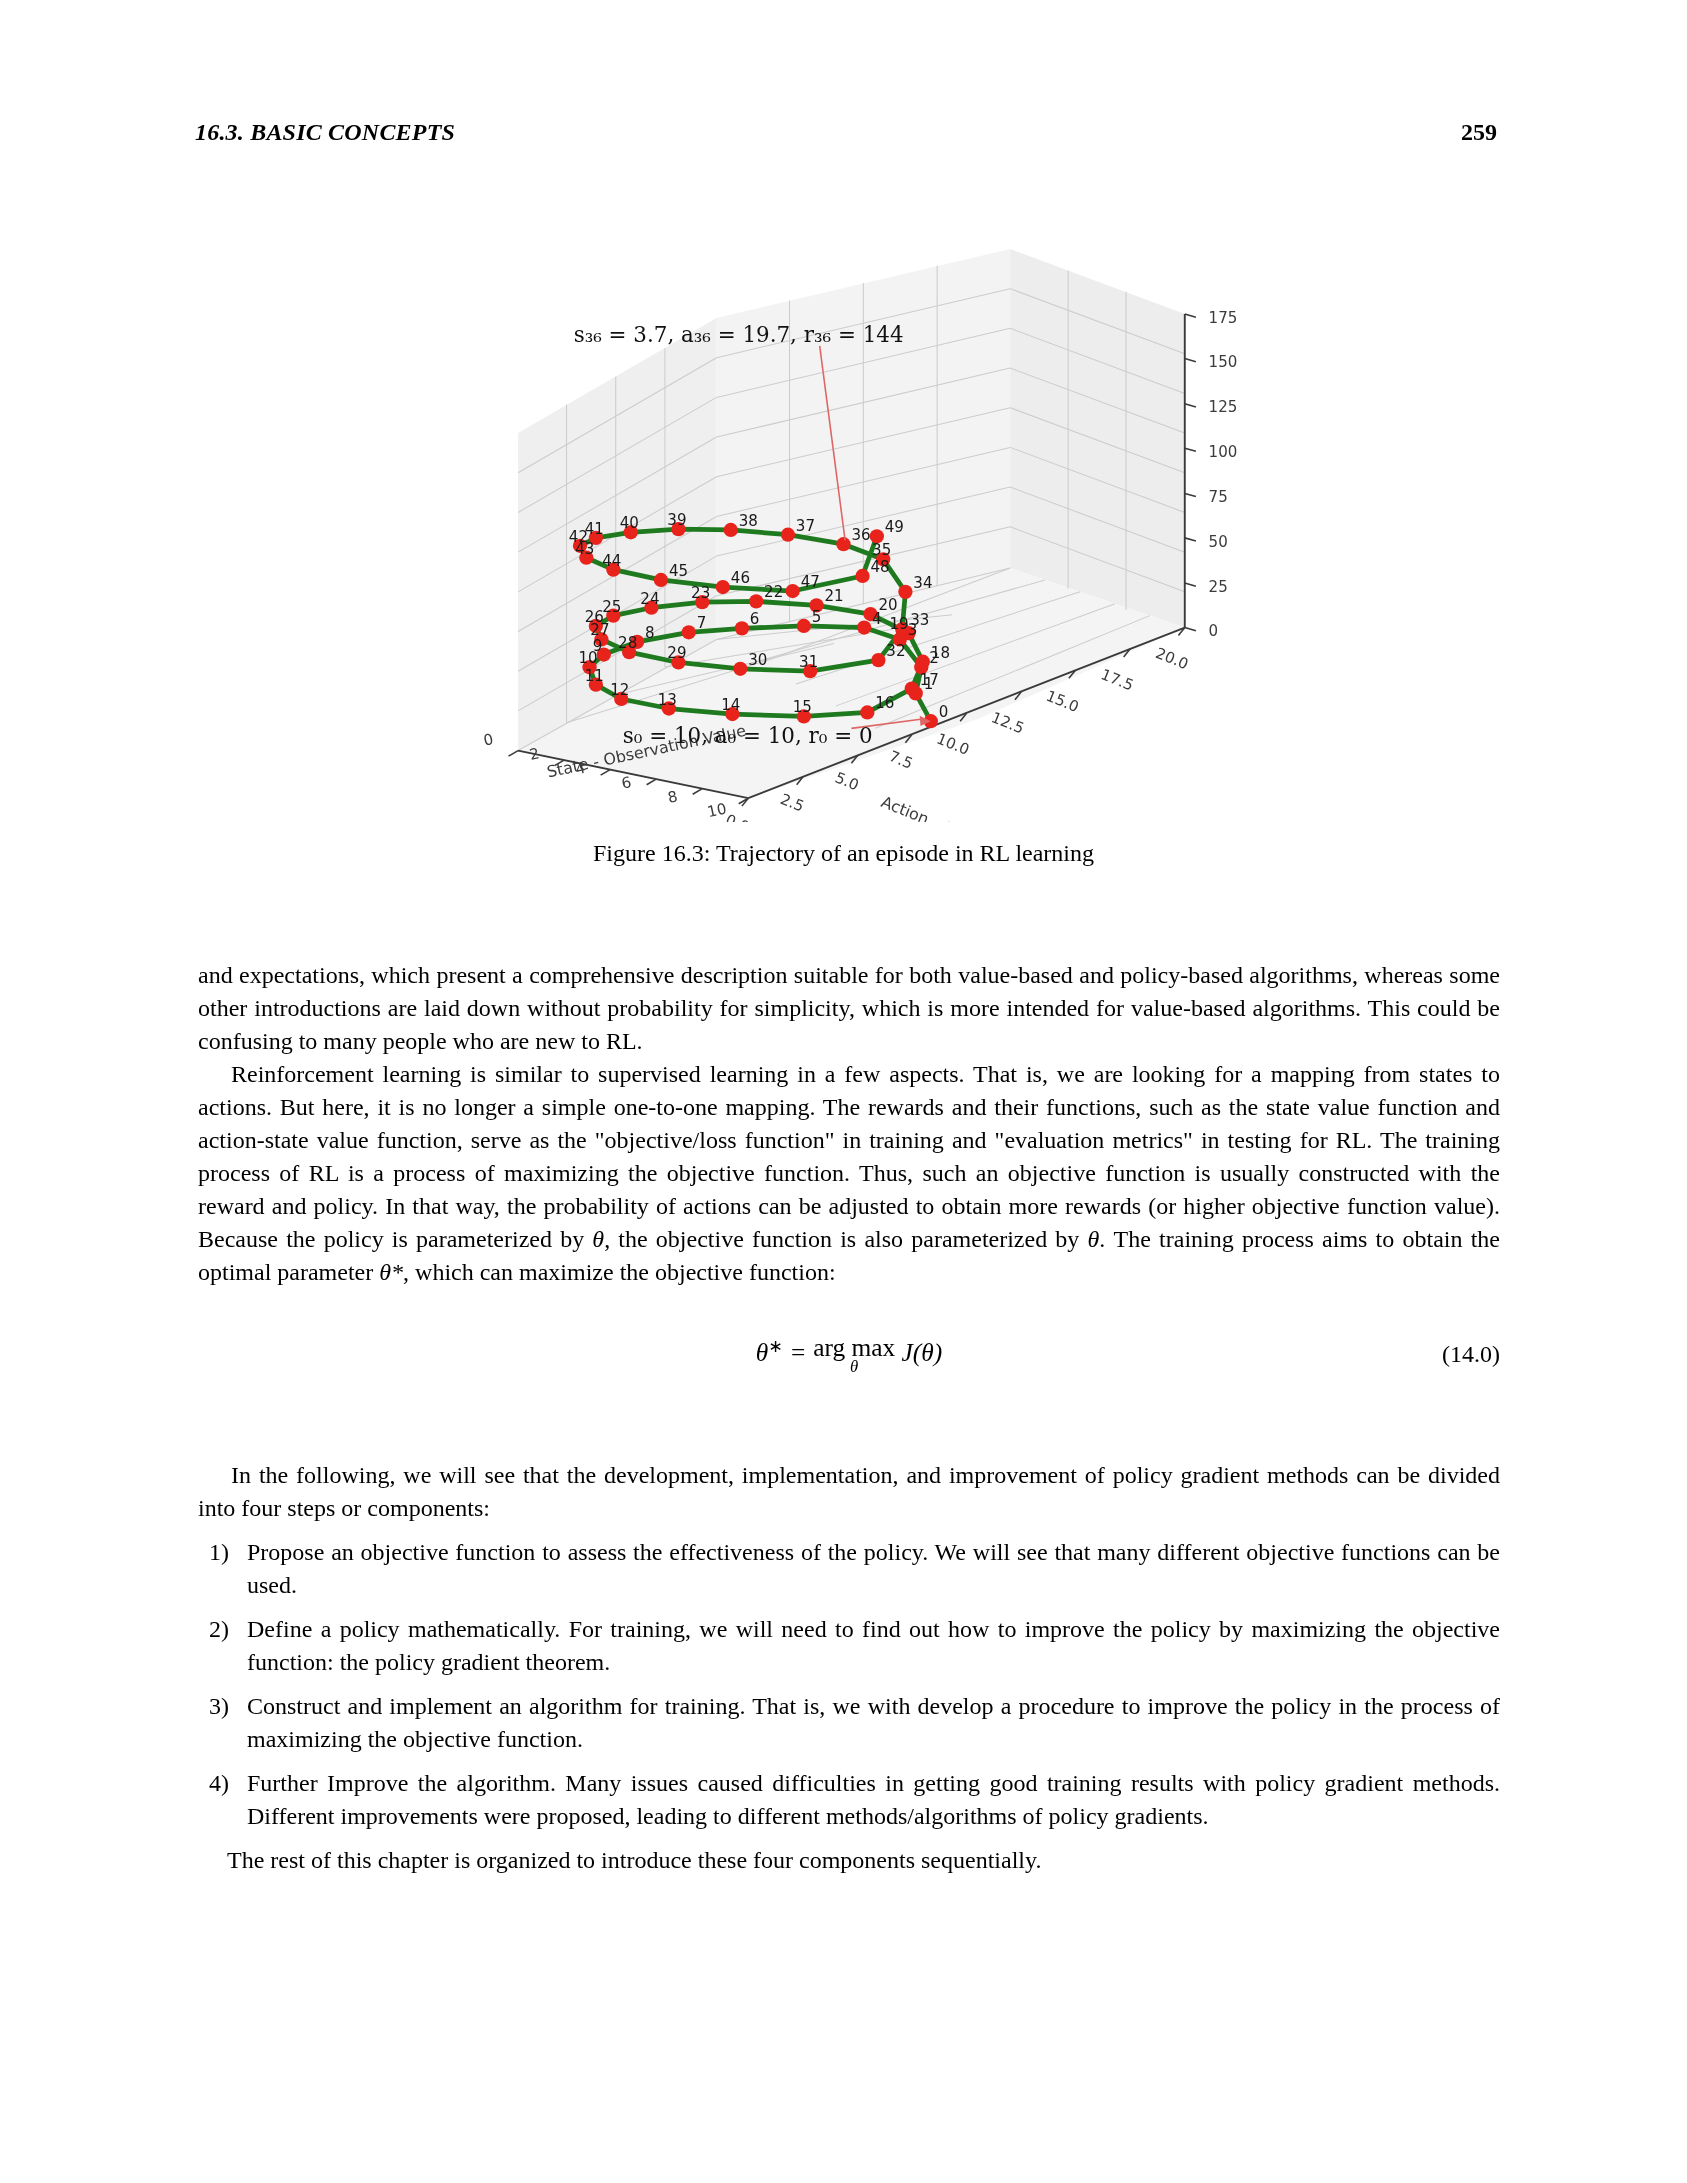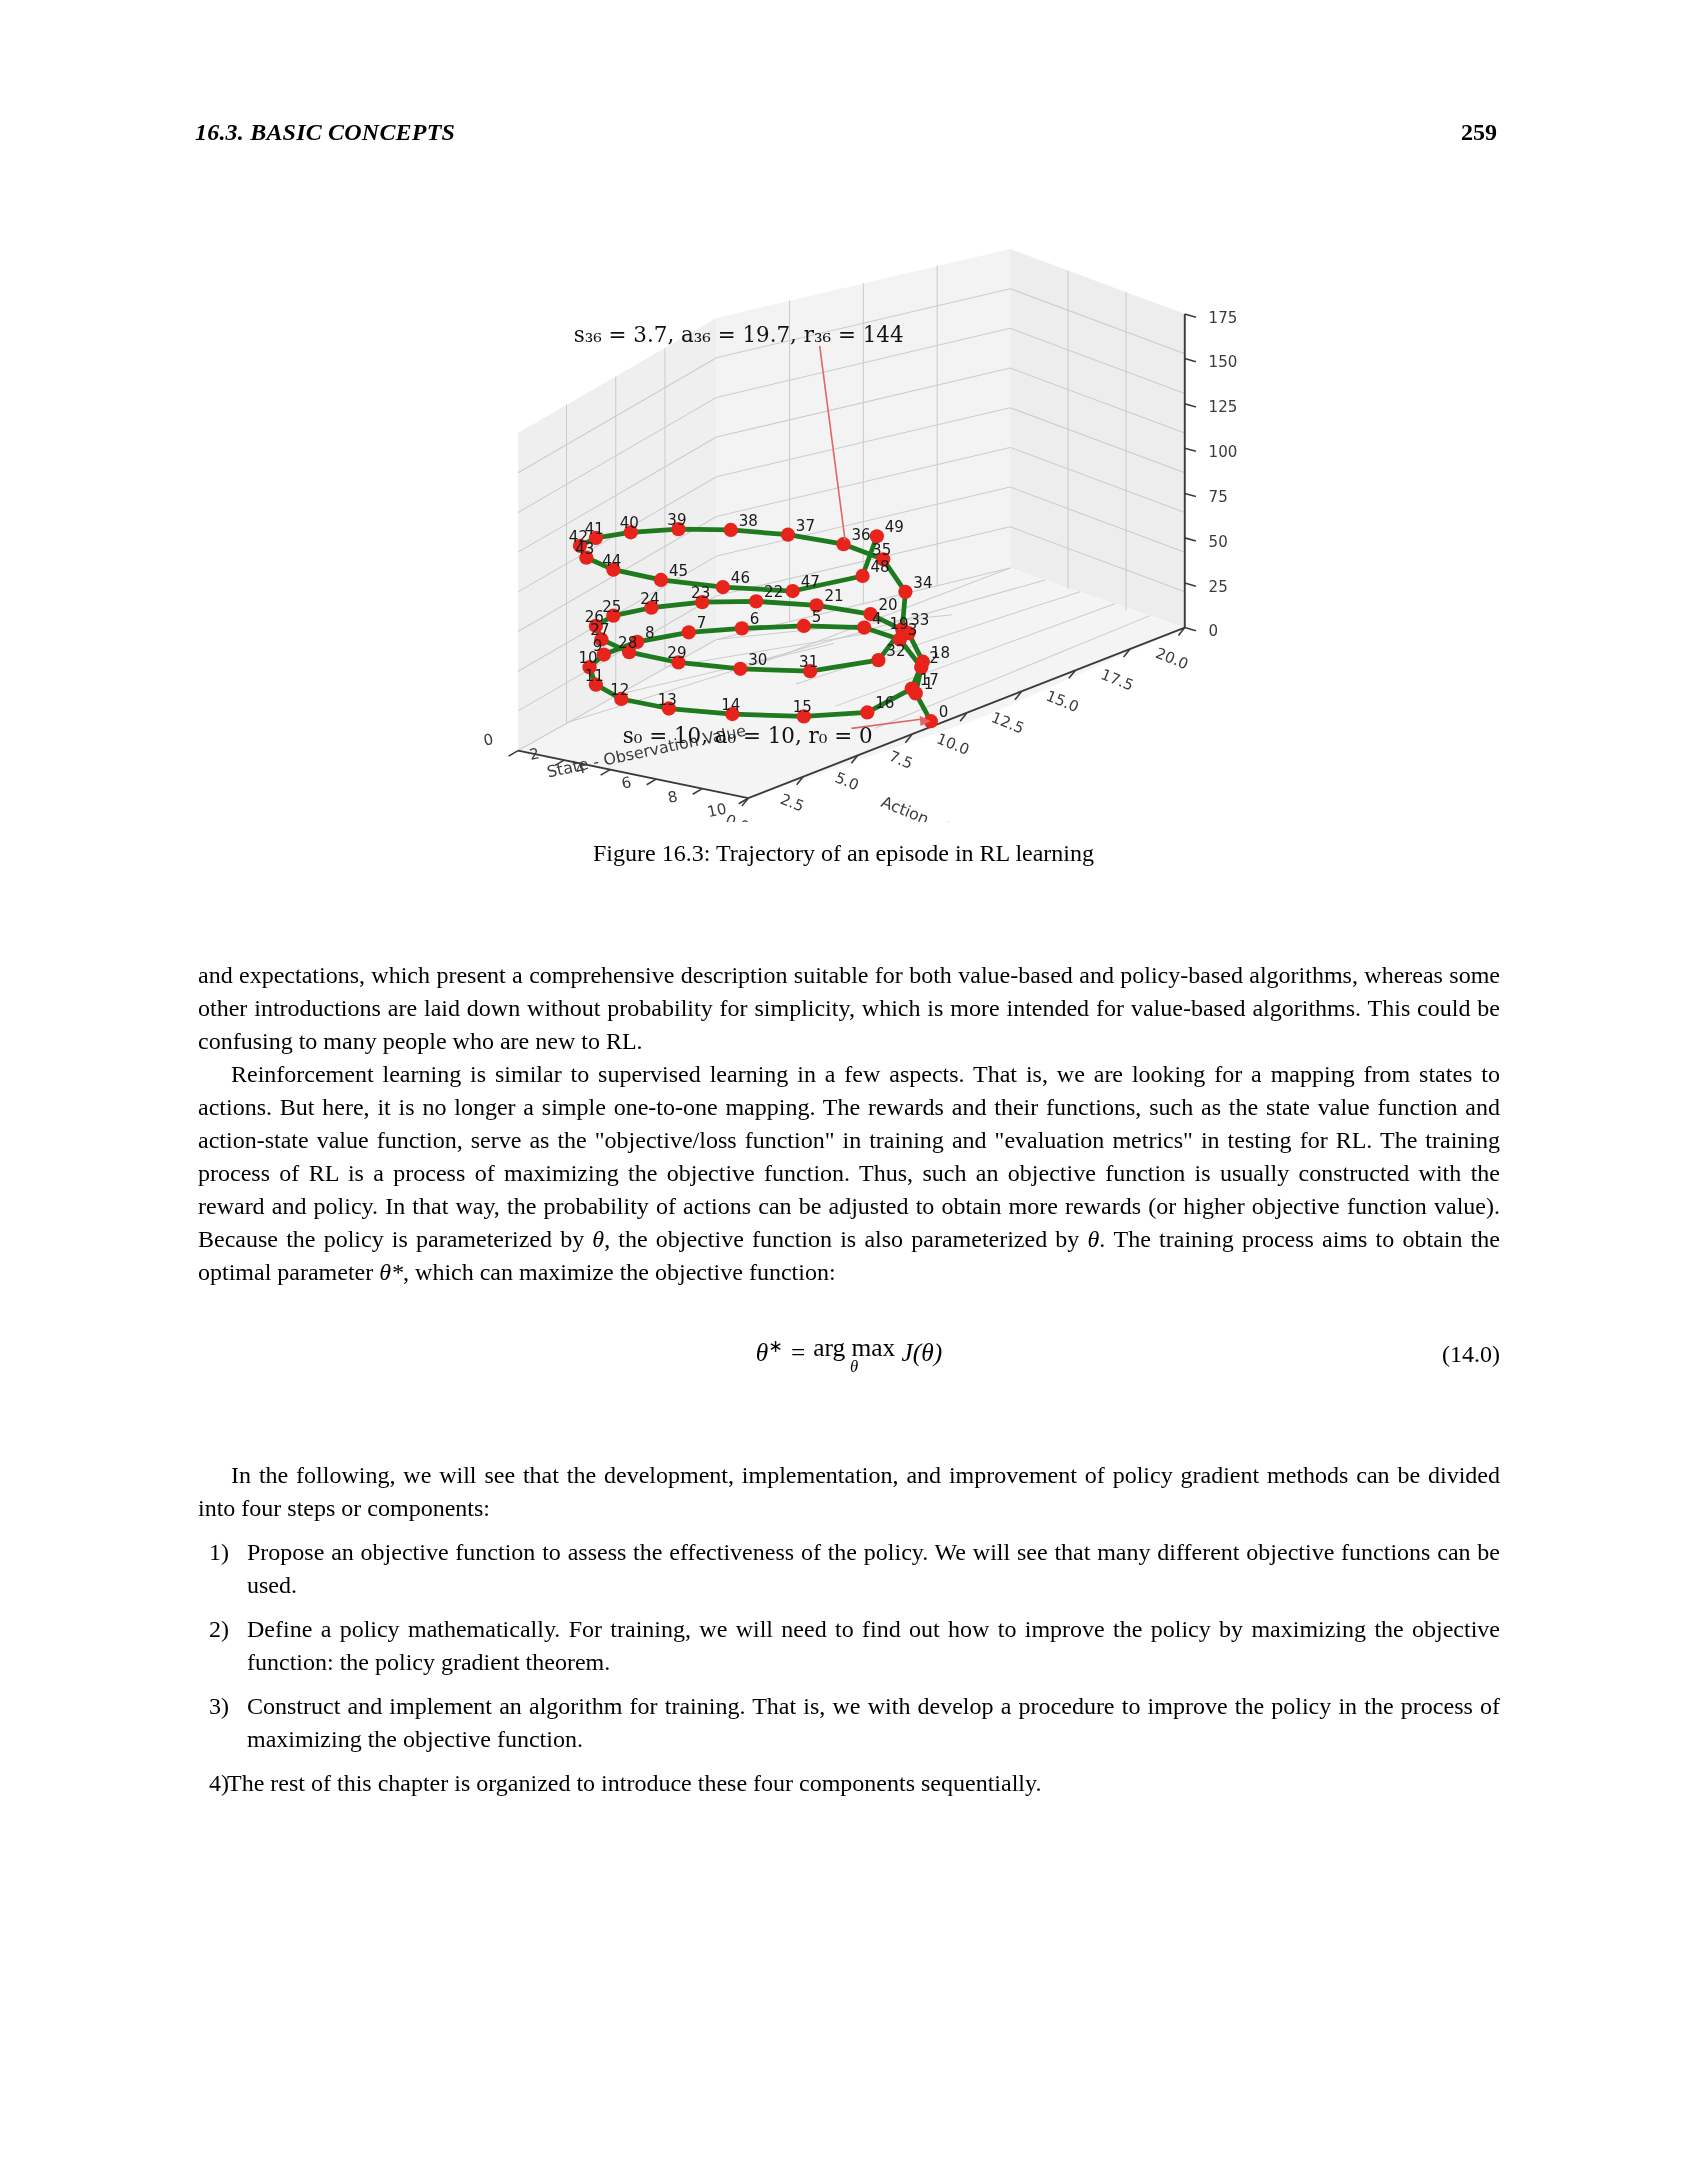--- a/index.html
+++ b/index.html
@@ -394,20 +394,21 @@
       <li>
         <span class="num">2)</span>
         <span>Define a policy mathematically. For training, we will need to find out how to improve the policy by maximizing the objective function: the policy gradient theorem.</span>
       </li>
       <li>
         <span class="num">3)</span>
         <span>Construct and implement an algorithm for training.  That is, we with develop a procedure to improve the policy in the process of maximizing the objective function.</span>
       </li>
       <li>
         <span class="num">4)</span>
+        <span>Further Improve the algorithm. Many issues caused difficulties in getting good training results with policy gradient methods. Different improvements were proposed, leading to different methods/algorithms of policy gradients.</span>
       </li>
     </ol>
 
     <p class="tx tail">The rest of this chapter is organized to introduce these four components sequentially.</p>
   </div>
 
 </div>
 
 
 </body></html>

